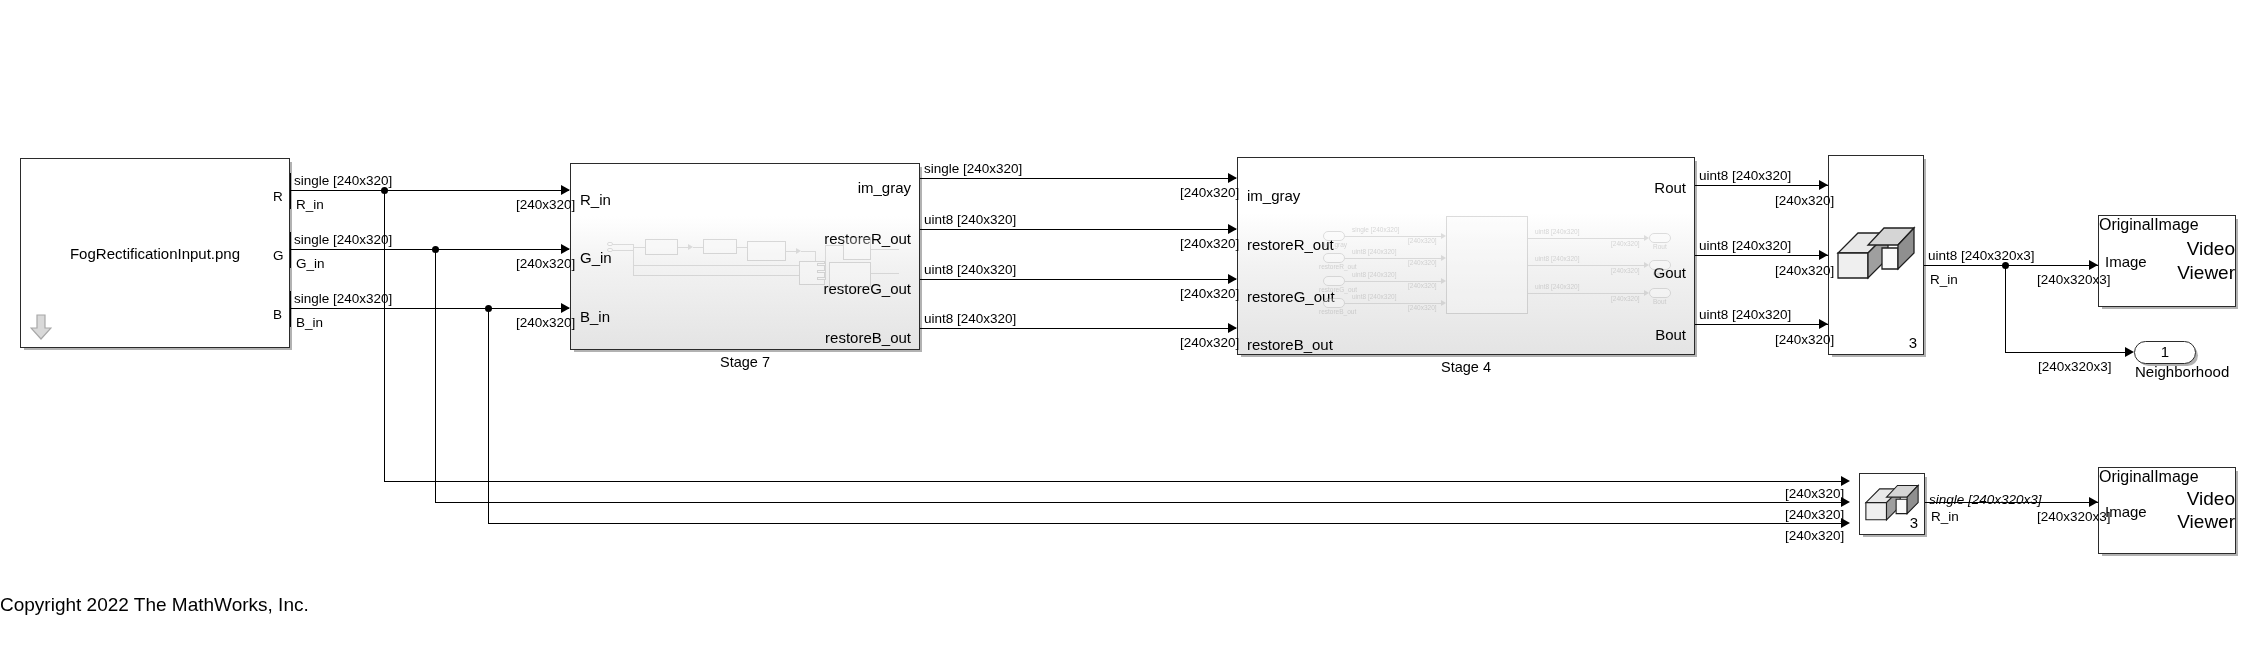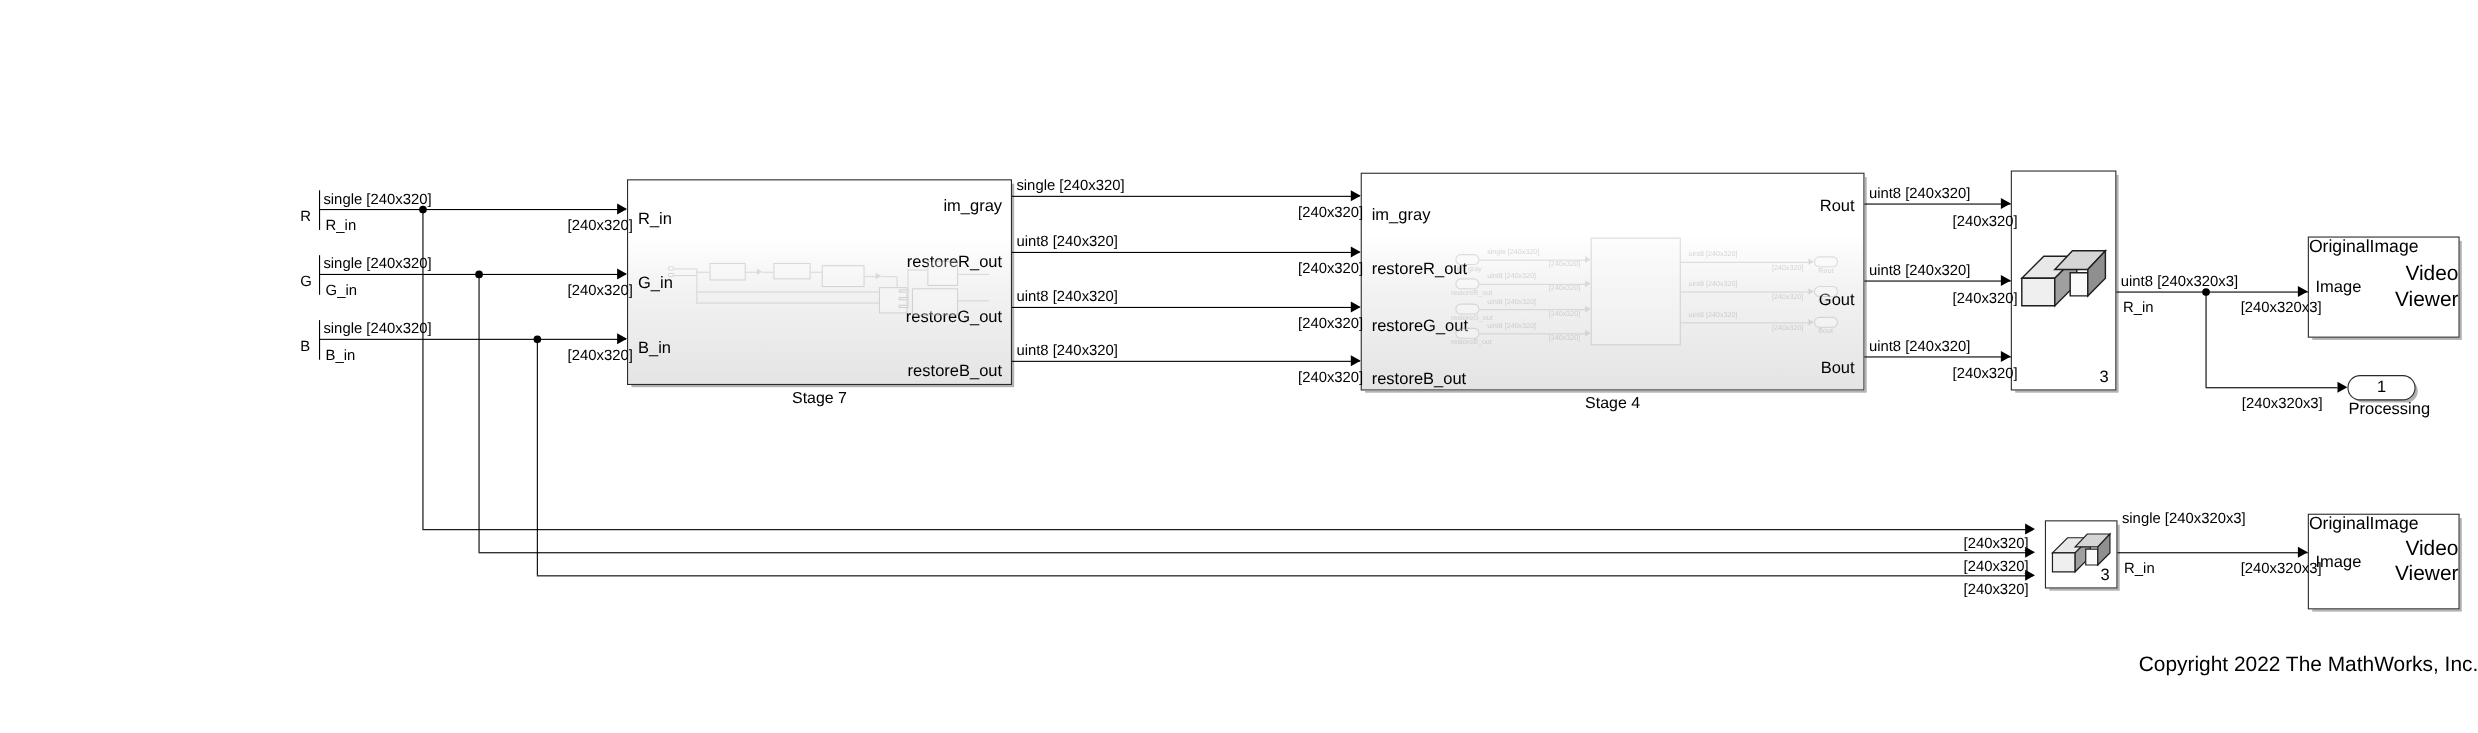--- a/index.html
+++ b/index.html
@@ -3,21 +3,21 @@
 <meta charset="utf-8">
 <style>
   html,body{margin:0;padding:0;background:#ffffff;}
   body{width:2253px;height:666px;position:relative;overflow:hidden;
        font-family:"Liberation Sans","DejaVu Sans",sans-serif;color:#000;}
   .canvas{position:absolute;inset:0;}
 
   
   .title{position:absolute;left:0;right:0;top:8px;text-align:center;
          font-size:30px;font-weight:bold;letter-spacing:.2px;}
-  .copyright{position:absolute;left:0;right:0;top:594px;text-align:right;
+  .copyright{position:absolute;left:0;right:0;top:594px;text-align:left;
              font-size:19px;}
 
   
   .blk{position:absolute;box-sizing:border-box;border:1.6px solid #2b2b2b;
        background:#fff;box-shadow:3px 3px 0 -1px rgba(0,0,0,.30);}
   .blk .caption{position:absolute;left:50%;transform:translateX(-50%);
        top:calc(100% + 5px);white-space:nowrap;font-size:14.5px;}
   .blk-label{position:absolute;white-space:nowrap;font-size:15px;}
 
   .subsys{background:linear-gradient(180deg,#ffffff 0%,#ffffff 28%,#f2f2f2 55%,#e4e4e4 100%);}
@@ -65,20 +65,26 @@
   .mini .mt{position:absolute;white-space:nowrap;font-size:6.5px;color:#7d7d7d;line-height:1;}
   .mini .mtri{position:absolute;width:0;height:0;border-top:3px solid transparent;
               border-bottom:3px solid transparent;border-left:5px solid #9a9a9a;}
 </style>
 </head>
 <body>
 
 <div class="canvas">
 
 
+  <div class="blk" style="left:20px;top:158px;width:270px;height:190px;">
+    <div class="blk-label" style="left:50%;top:50%;transform:translate(-50%,-50%);">FogRectificationInput.png</div>
+    <svg class="dlarrow" style="left:9px;bottom:6px;" width="22" height="28" viewBox="0 0 22 28">
+      <polygon points="7,2 15,2 15,15 21,15 11,26 1,15 7,15" fill="#d9d9d9" stroke="#a8a8a8" stroke-width="1.2"></polygon>
+    </svg>
+  </div>
 
   <div class="ptag" style="left:273px;top:190px;">R</div>
   <div class="ptag" style="left:273px;top:249px;">G</div>
   <div class="ptag" style="left:273px;top:308px;">B</div>
 
   <div class="blk subsys" style="left:570px;top:163px;width:350px;height:187px;">
     <div class="caption">Stage 7</div>
 
     <div class="blk-label" style="left:9px;top:27px;">R_in</div>
     <div class="blk-label" style="left:9px;top:85px;">G_in</div>
@@ -222,21 +228,21 @@
     <div class="vimg">Image</div>
     <div class="vtext" style="padding-left:28px;">
       <span>Video</span>
       <span>Viewer</span>
     </div>
     <div class="caption">OriginalImage</div>
   </div>
 
   <div class="outport" style="left:2134px;top:341px;width:62px;height:23px;line-height:20px;">
     <span>1</span>
-    <div class="caption">Processing</div>
+    <div class="caption">Neighborhood</div>
   </div>
 
   <div class="tick" style="left:290px;top:173px;height:36px;"></div>
   <div class="h" style="left:290px;top:190px;width:279px;"></div>
   <div class="arw" style="left:561px;top:185px;"></div>
   <div class="dot" style="left:381px;top:187px;"></div>
   <div class="sig" style="left:294px;top:174px;">single [240x320]</div>
   <div class="sig" style="left:296px;top:198px;">R_in</div>
   <div class="sig" style="left:516px;top:198px;">[240x320]</div>
 
@@ -312,21 +318,21 @@
   <div class="sig" style="left:1930px;top:273px;">R_in</div>
   <div class="sig" style="left:2037px;top:273px;">[240x320x3]</div>
 
   <div class="v" style="left:2005px;top:265px;height:87px;"></div>
   <div class="h" style="left:2005px;top:352px;width:120px;"></div>
   <div class="arw" style="left:2125px;top:347px;"></div>
   <div class="sig" style="left:2038px;top:360px;">[240x320x3]</div>
 
   <div class="h" style="left:1925px;top:502px;width:173px;"></div>
   <div class="arw" style="left:2089px;top:497px;"></div>
-  <div class="sig" style="left:1929px;top:464px;">single [240x320x3]</div>
+  <div class="sig" style="left:1929px;top:493px;font-style:italic;">single [240x320x3]</div>
   <div class="sig" style="left:1931px;top:510px;">R_in</div>
   <div class="sig" style="left:2037px;top:510px;">[240x320x3]</div>
 
   <div class="sig" style="left:1775px;top:194px;"></div>
 
   <div class="copyright">Copyright 2022 The MathWorks, Inc.</div>
 
 </div>
 
 </body></html>

